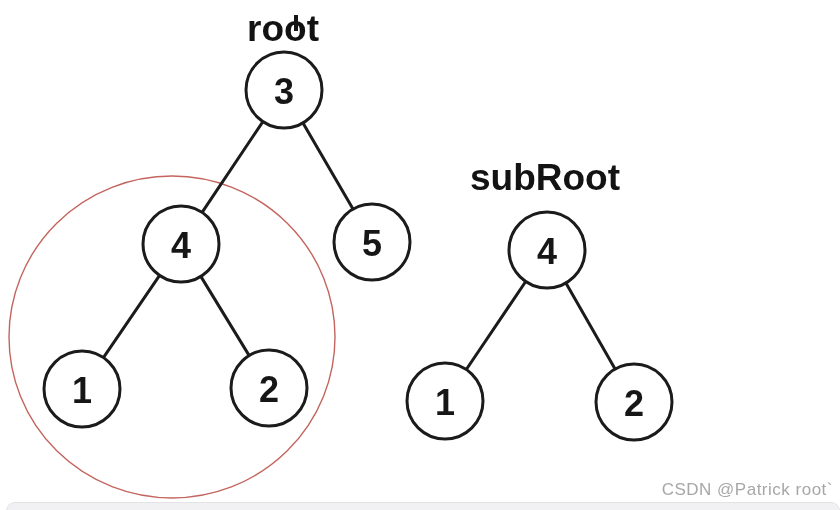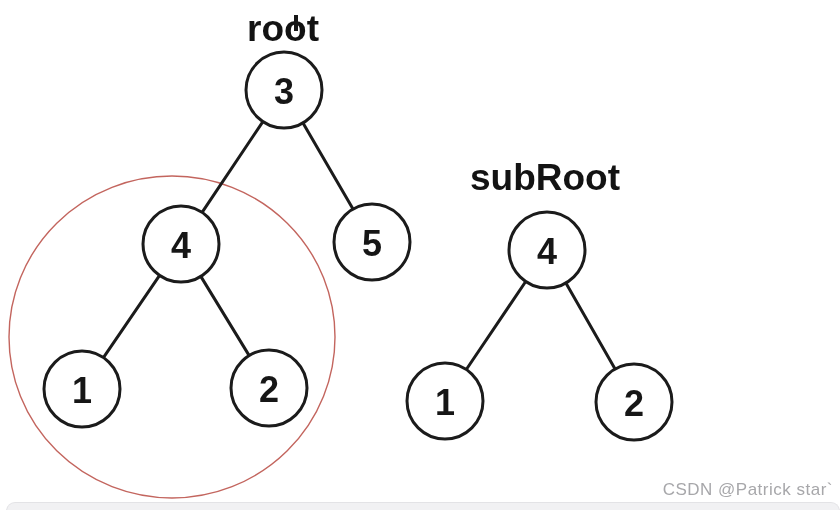--- a/index.html
+++ b/index.html
@@ -91,15 +91,15 @@
         <circle cx="547" cy="250" r="38" fill="#ffffff" stroke="#1b1b1b" stroke-width="3"></circle>
         <text x="547" y="251" text-anchor="middle" dominant-baseline="central" class="node-value">4</text>
         <circle cx="445" cy="401" r="38" fill="#ffffff" stroke="#1b1b1b" stroke-width="3"></circle>
         <text x="445" y="402" text-anchor="middle" dominant-baseline="central" class="node-value">1</text>
         <circle cx="634" cy="402" r="38" fill="#ffffff" stroke="#1b1b1b" stroke-width="3"></circle>
         <text x="634" y="403" text-anchor="middle" dominant-baseline="central" class="node-value">2</text>
         <text x="545" y="177" text-anchor="middle" dominant-baseline="central" class="tree-label">subRoot</text>
       </g>
     </svg>
   <div class="cursor-artifact"></div>
-  <div class="watermark">CSDN @Patrick star`</div>
+  <div class="watermark">CSDN @Patrick root`</div>
   <div class="footer-bar"></div>
 </div>
 
 </body></html>

